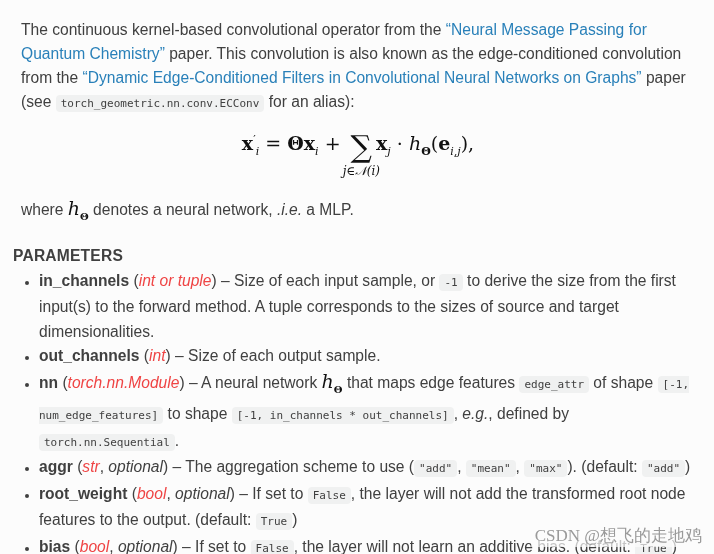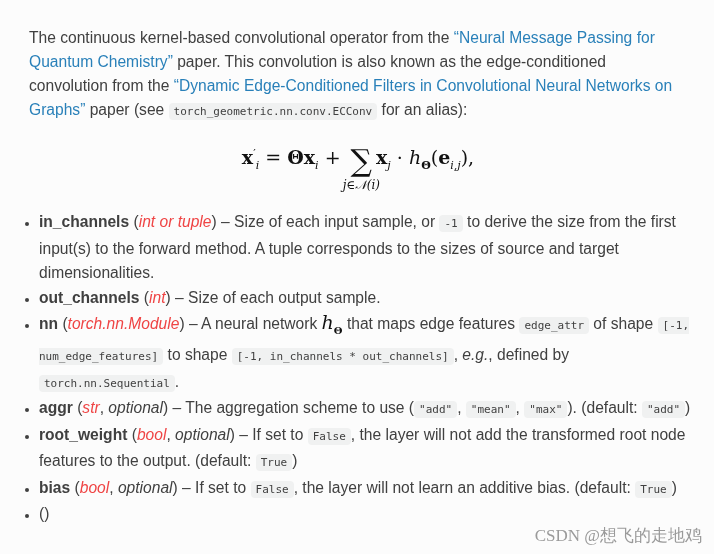--- a/index.html
+++ b/index.html
@@ -5,21 +5,21 @@
   html, body { margin: 0; padding: 0; }
   body {
     width: 714px; height: 554px; overflow: hidden;
     background: #fcfcfc;
     color: #404040;
     font-family: "Liberation Sans", "DejaVu Sans", sans-serif;
     font-size: 15.6px;
     position: relative;
   }
   .page { position: absolute; left: 13px; top: 10px; width: 690px; }
-  p { margin: 16px; line-height: 24px; }
+  p { margin: 8px; line-height: 24px; }
   a { color: #2980b9; text-decoration: none; }
   code {
     font-family: "DejaVu Sans Mono", "Liberation Mono", monospace;
     font-size: 11px;
     background: #f0f1f1;
     border-radius: 4px;
     padding: 2px 5px;
     color: #404040;
   }
   .math-block {
@@ -72,21 +72,23 @@
 <div class="page">
 
   <p><span>The continuous kernel-based convolutional operator from the </span><a>“Neural Message Passing for Quantum Chemistry”</a><span> paper. This convolution is also known as the edge-conditioned convolution from the </span><a>“Dynamic Edge-Conditioned Filters in Convolutional Neural Networks on Graphs”</a><span> paper (see </span><code>torch_geometric.nn.conv.ECConv</code><span> for an alias):</span></p>
 
   <div class="math-block">
     <div class="math-line">
       <span class="bx">x</span><sup>′</sup><sub class="it">i</sub><span> = </span><span class="bx">Θ</span><span class="bx">x</span><sub class="it">i</sub><span> + </span><span class="sum-wrap"><span class="sum-sym">∑</span><span class="sum-sub">j∈𝒩(i)</span></span><span class="bx">x</span><sub class="it">j</sub><span> · </span><span class="it">h</span><sub class="bx">Θ</sub><span>(</span><span class="bx">e</span><sub class="it">i,j</sub><span>),</span>
     </div>
   </div>
 
+  <p class="where"><span>where </span><span class="hmath"><span>h</span><sub>Θ</sub></span><span> denotes a neural network, </span><em>.i.e.</em><span> a MLP.</span></p>
 
+  <h4>PARAMETERS</h4>
 
   <ul>
     <li><span class="pname">in_channels</span> (<span class="ptype">int or tuple</span>)<span> – Size of each input sample, or </span><code>-1</code><span> to derive the size from the first input(s) to the forward method. A tuple corresponds to the sizes of source and target dimensionalities.</span></li>
 
     <li><span class="pname">out_channels</span> (<span class="ptype">int</span>)<span> – Size of each output sample.</span></li>
 
     <li><span class="pname">nn</span> (<span class="ptype">torch.nn.Module</span>)<span> – A neural network </span><span class="hmath"><span>h</span><sub>Θ</sub></span><span> that maps edge features </span><code>edge_attr</code><span> of shape </span><code>[-1, num_edge_features]</code><span> to shape </span><code>[-1, in_channels * out_channels]</code><span>, </span><em>e.g.</em><span>, defined by </span><code>torch.nn.Sequential</code><span>.</span></li>
 
     <li><span class="pname">aggr</span> (<span class="ptype">str</span>, <span class="popt">optional</span>)<span> – The aggregation scheme to use (</span><code>"add"</code><span>, </span><code>"mean"</code><span>, </span><code>"max"</code><span>). (default: </span><code>"add"</code><span>)</span></li>
 

